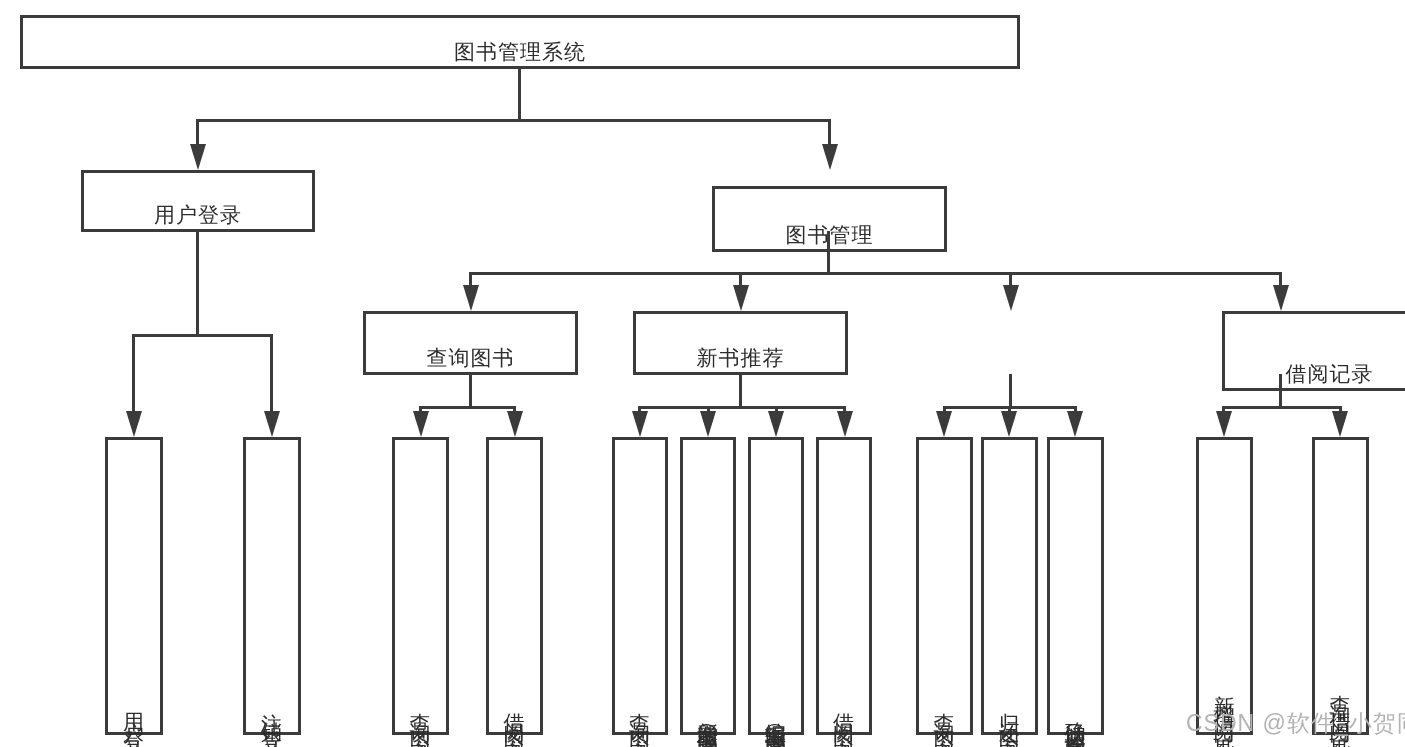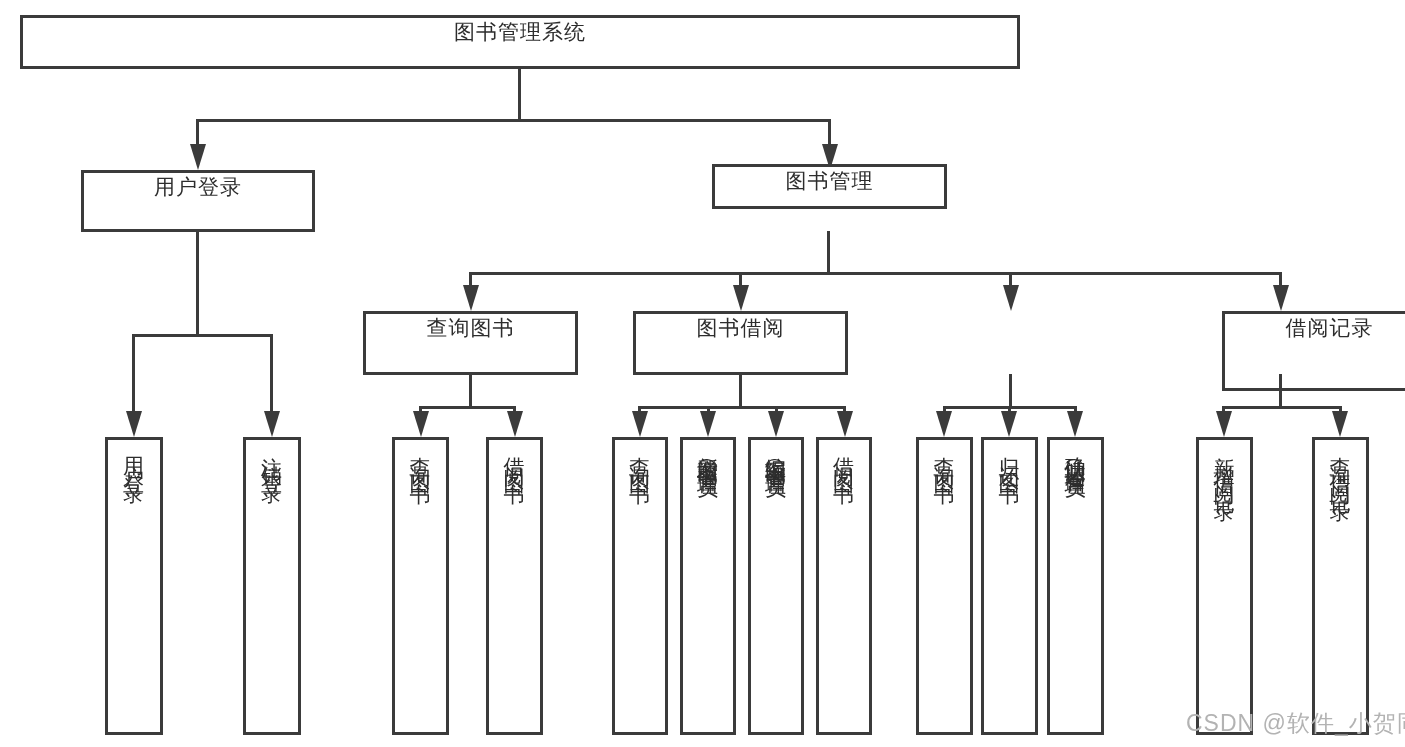--- a/index.html
+++ b/index.html
@@ -16,21 +16,21 @@
     width:1405px;
     height:747px;
     background:var(--bg);
     overflow:hidden;
   }
   .box{
     position:absolute;
     border:3px solid var(--line);
     background:var(--bg);
     display:flex;
-    align-items:flex-start;
+    align-items:flex-end;
     justify-content:center;
     color:var(--text);
     font-size:21px;
     letter-spacing:1px;
   }
   .vbox span{
     writing-mode:vertical-rl;
     text-orientation:mixed;
     letter-spacing:9px;
     font-size:21px;
@@ -74,21 +74,21 @@
   <div class="vline" style="left:518px;top:67px;height:55px;"></div>
   <div class="hline" style="left:196px;top:119px;width:635px;"></div>
   <div class="vline" style="left:196px;top:119px;height:28px;"></div>
   <div class="arrow" style="left:190px;top:144px;"></div>
   <div class="vline" style="left:828px;top:119px;height:28px;"></div>
   <div class="arrow" style="left:822px;top:144px;"></div>
 
   <div class="box" style="left:81px;top:170px;width:234px;height:62px;">
     <span>用户登录</span>
   </div>
-  <div class="box" style="left:712px;top:164px;width:235px;height:45px;">
+  <div class="box" style="left:712px;top:186px;width:235px;height:66px;">
     <span>图书管理</span>
   </div>
 
   <div class="vline" style="left:196px;top:231px;height:105px;"></div>
   <div class="hline" style="left:132px;top:334px;width:141px;"></div>
   <div class="vline" style="left:132px;top:334px;height:79px;"></div>
   <div class="arrow" style="left:126px;top:411px;"></div>
   <div class="vline" style="left:270px;top:334px;height:79px;"></div>
   <div class="arrow" style="left:264px;top:411px;"></div>
 
@@ -100,21 +100,21 @@
   <div class="arrow" style="left:733px;top:285px;"></div>
   <div class="vline" style="left:1009px;top:272px;height:15px;"></div>
   <div class="arrow" style="left:1003px;top:285px;"></div>
   <div class="vline" style="left:1279px;top:272px;height:15px;"></div>
   <div class="arrow" style="left:1273px;top:285px;"></div>
 
   <div class="box" style="left:363px;top:311px;width:215px;height:64px;">
     <span>查询图书</span>
   </div>
   <div class="box" style="left:633px;top:311px;width:215px;height:64px;">
-    <span>图书借阅</span>
+    <span>新书推荐</span>
   </div>
   <div class="box" style="left:1222px;top:311px;width:215px;height:80px;">
     <span>借阅记录</span>
   </div>
 
   <div class="vline" style="left:469px;top:374px;height:35px;"></div>
   <div class="hline" style="left:419px;top:406px;width:97px;"></div>
   <div class="vline" style="left:419px;top:406px;height:8px;"></div>
   <div class="arrow" style="left:413px;top:411px;"></div>
   <div class="vline" style="left:513px;top:406px;height:8px;"></div>

